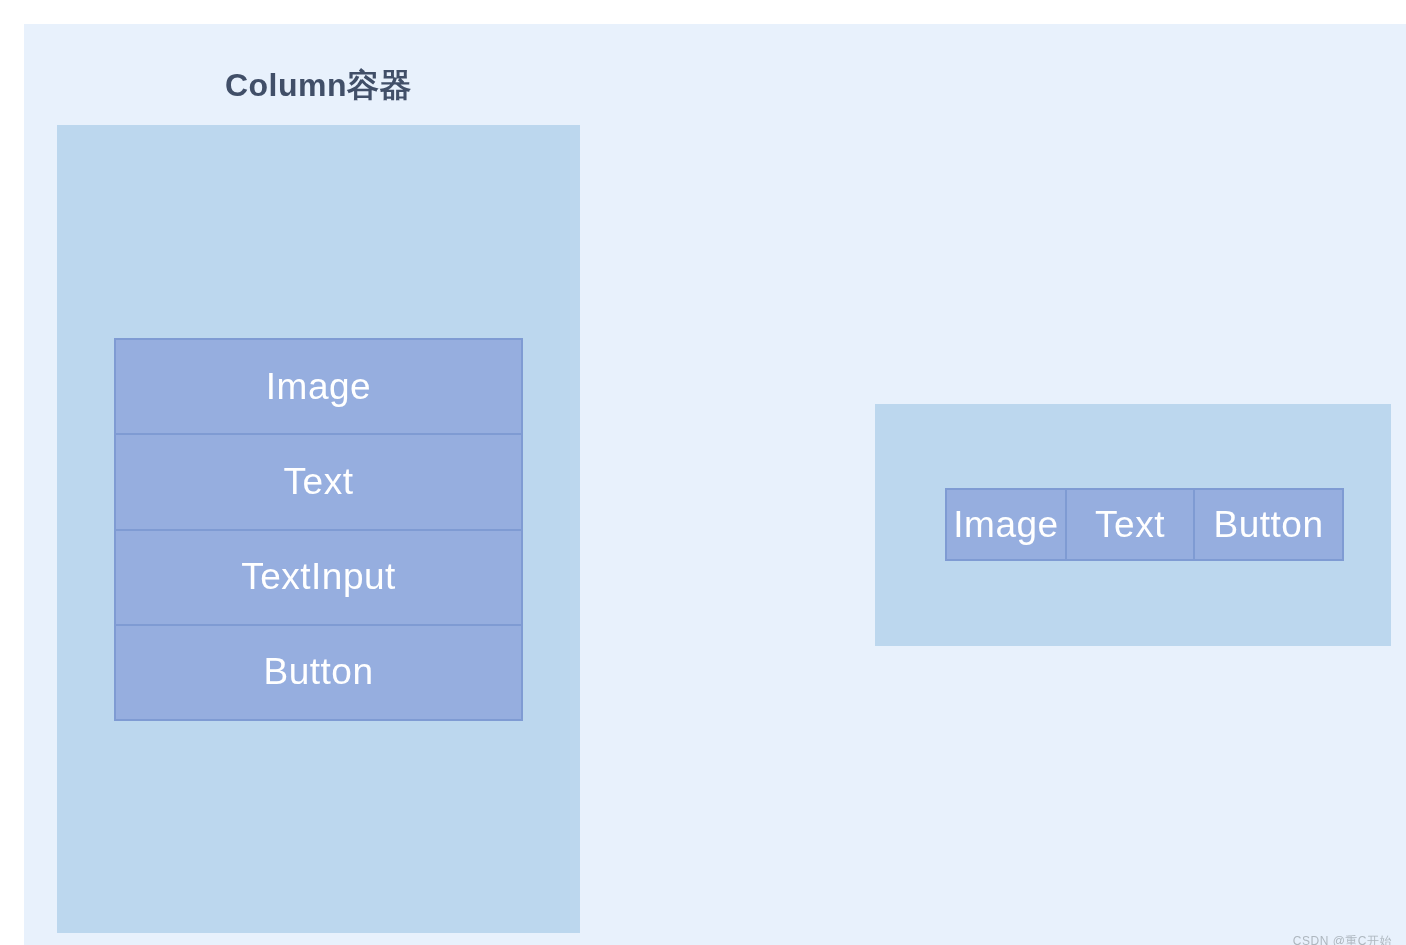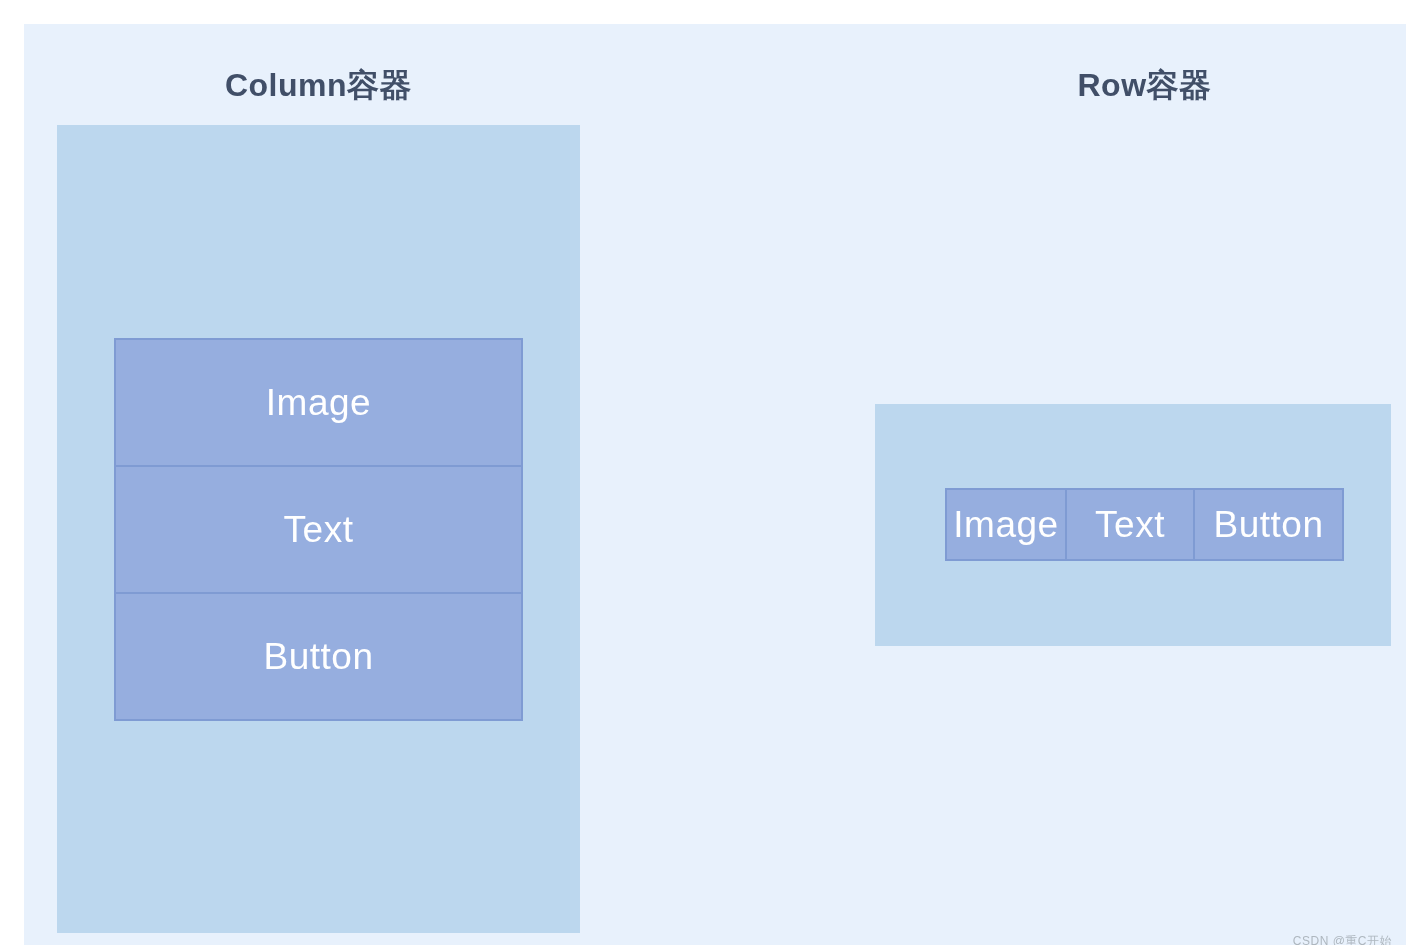--- a/index.html
+++ b/index.html
@@ -88,26 +88,26 @@
     letter-spacing: 0.5px;
   }
 </style>
 </head>
 <body>
 
 <div class="page">
 
   <div class="section-title col-title">Column容器</div>
 
-  <div class="section-title row-title">Row容器</div>
 
   <div class="container-box col-container">
     <div class="col-items">
       <div class="item">Image</div>
       <div class="item">Text</div>
+      <div class="item">TextInput</div>
       <div class="item">Button</div>
     </div>
   </div>
 
   <div class="container-box row-container">
     <div class="row-items">
       <div class="item ri-0">Image</div>
       <div class="item ri-1">Text</div>
       <div class="item ri-2">Button</div>
     </div>

